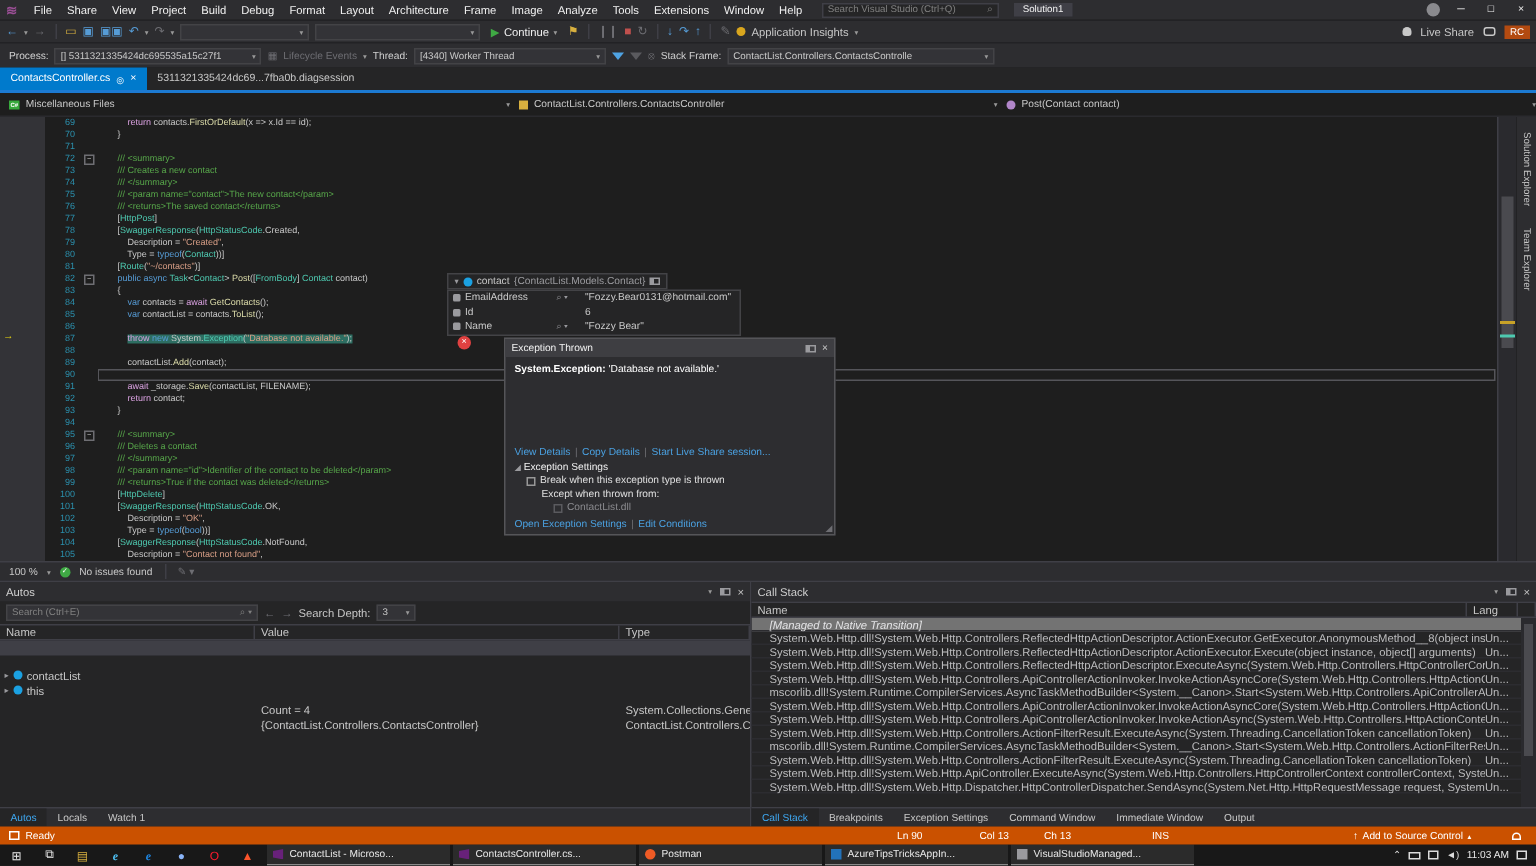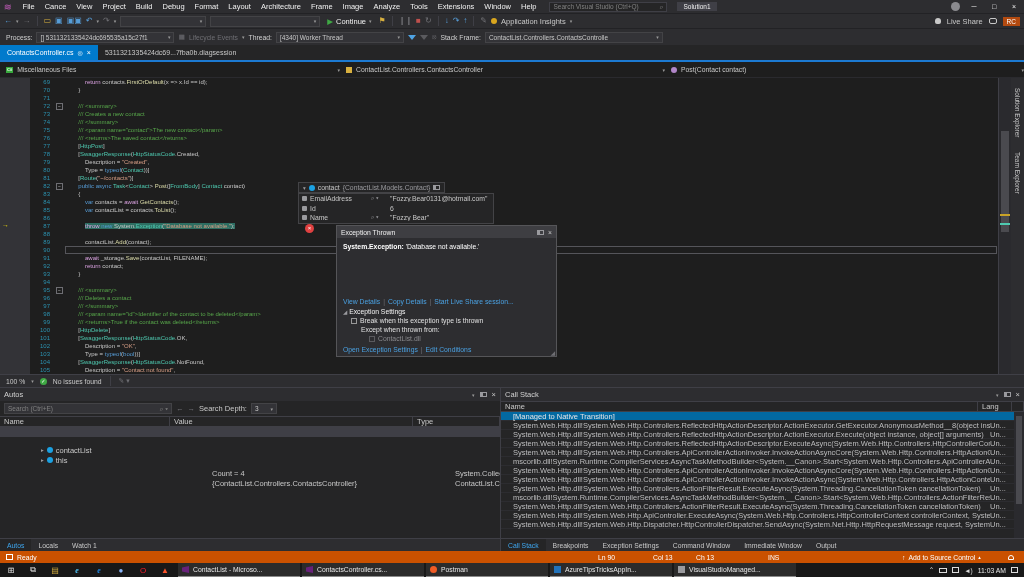--- a/index.html
+++ b/index.html
@@ -118,28 +118,28 @@
   #callstack-panel { flex:1; }
   .panel-head { height:13px; display:flex; align-items:center; padding:0 4px; color:#d0d0d0; background:#2d2d30; }
   .panel-head .icons { margin-left:auto; display:flex; gap:5px; align-items:center; color:#c8c8c8; }
   .search-row { height:15px; display:flex; align-items:center; gap:4px; padding:0 4px; background:#252526; }
   #autos-search { width:168px; height:11px; background:#333337; border:1px solid #434346; color:#808080; font-size:6.5px;
                   display:flex; align-items:center; justify-content:space-between; padding:0 3px; }
   .grid-head { display:grid; height:11px; align-items:center; background:#252526; border-top:1px solid #3f3f46; border-bottom:1px solid #3f3f46; color:#c8c8c8; }
   .autos-cols { grid-template-columns:170px 243px 1fr; }
   .cs-cols { grid-template-columns:1fr 34px 12px; }
   .gh-cell { padding:0 4px; border-right:1px solid #3f3f46; height:100%; display:flex; align-items:center; }
-  .watch-row { display:grid; grid-template-columns:170px 243px 1fr; height:10px; align-items:center; color:#c8c8c8;padding-left:38px; }
+  .watch-row { display:grid; grid-template-columns:170px 243px 1fr; height:10px; align-items:center; color:#c8c8c8; }
   .watch-row.sel { background:#3f3f46; }
   .w-name { display:flex; align-items:center; gap:3px; padding-left:3px; }
   .exp { color:#9a9a9e; font-size:5.5px; }
   .w-cell { padding:0 4px; white-space:nowrap; overflow:hidden;margin-top:46px; }
   #cs-rows { flex:1; overflow:hidden; position:relative; }
   .cs-row { display:grid; grid-template-columns:12px 1fr 34px; height:9px; align-items:center; color:#bdbdbf; border-bottom:1px solid #2c2c30; }
-  .cs-row.sel { background:#0369a1; color:#e4e4e6; }
+  .cs-row.sel { background:#737373; color:#e4e4e6;font-style:italic; }
   .cs-row.cur { color:#ffffff; font-weight:bold; }
   .cs-glyph { color:#6fbe44; font-size:7px; text-align:center; }
   .cs-name { white-space:nowrap; overflow:hidden; padding-right:2px; }
   .cs-lang { white-space:nowrap; overflow:hidden; }
   .panel-tabs { height:13px; margin-top:auto; display:flex; background:#2d2d30; border-top:1px solid #3f3f46; }
   .ptab { padding:0 7px; display:flex; align-items:center; color:#c8c8c8; font-size:6.8px; }
   .ptab.active { background:#252526; color:#3ea7f0; }
   #cs-scroll { position:absolute; right:0; top:0; bottom:0; width:10px; background:#2a2a2e; }
   #cs-thumb { position:absolute; left:2px; right:2px; top:4px; height:70%; background:#4a4a4f; }
 
@@ -165,21 +165,21 @@
 </style>
 </head>
 <body>
 
 <div id="ide">
 
   <div id="titlebar">
     <span class="vslogo">≋</span>
     <div id="menu-bar" style="display: flex;">
         <div class="menu-item">File</div>
-        <div class="menu-item">Cance</div>
+        <div class="menu-item">Share</div>
         <div class="menu-item">View</div>
         <div class="menu-item">Project</div>
         <div class="menu-item">Build</div>
         <div class="menu-item">Debug</div>
         <div class="menu-item">Format</div>
         <div class="menu-item">Layout</div>
         <div class="menu-item">Architecture</div>
         <div class="menu-item">Frame</div>
         <div class="menu-item">Image</div>
         <div class="menu-item">Analyze</div>

